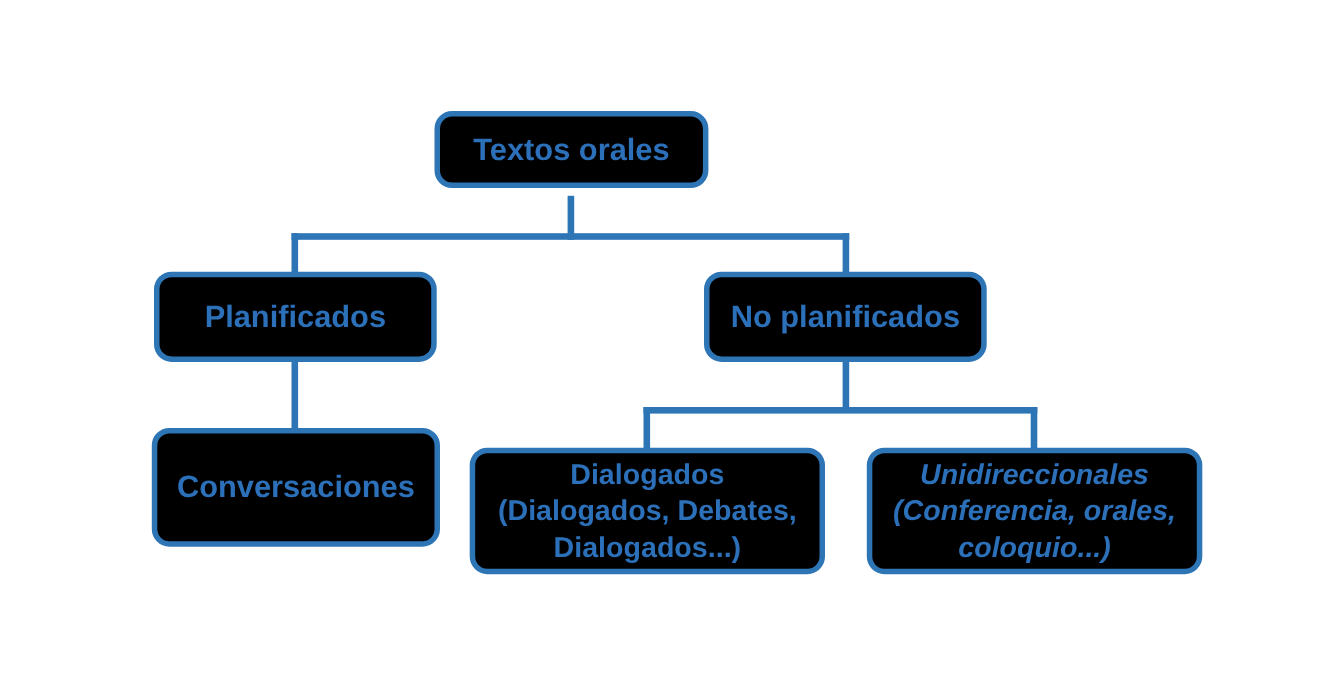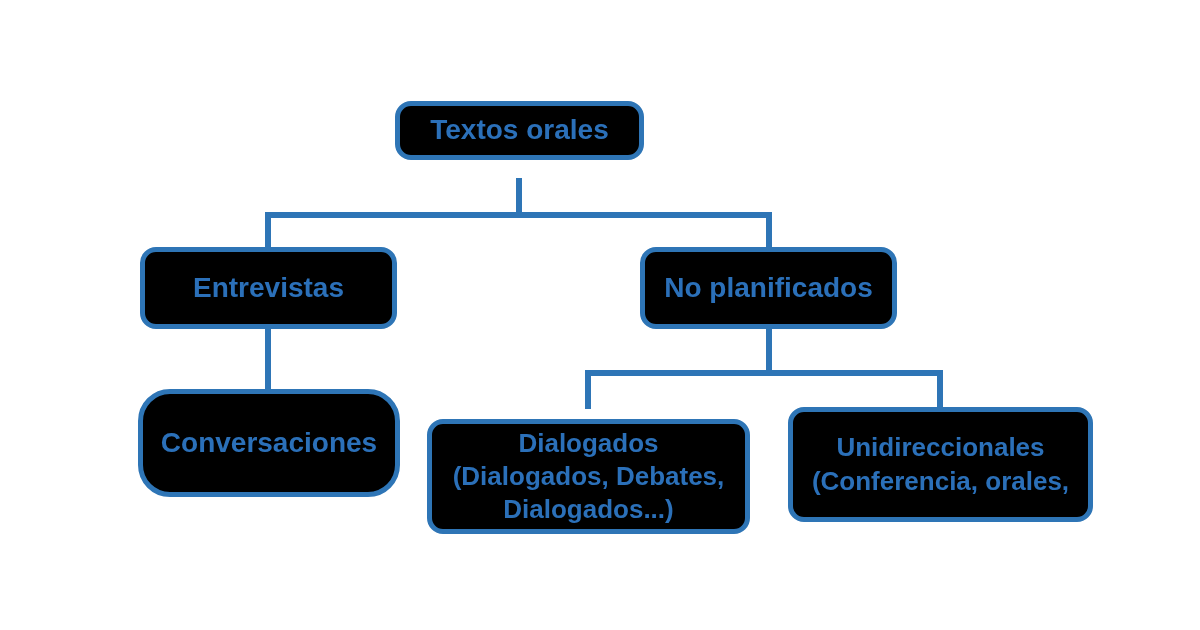--- a/index.html
+++ b/index.html
@@ -34,26 +34,26 @@
     font-weight:bold;
   }
   .node .line{display:block;}
   .single{font-size:28px;line-height:1.1;}
   .multi{font-size:26px;line-height:1.27;}
   .connector{
     position:absolute;
     background:var(--accent);
   }
   
-  #node-root            {left:395px; top:101px; width:249px; height:59px;}
+  #node-root            {left:395px; top:101px; width:249px; height:70px;}
   #node-planificados    {left:140px; top:247px; width:257px; height:82px;}
   #node-no-planificados {left:640px; top:247px; width:257px; height:82px;}
-  #node-conversaciones  {left:138px; top:389px; width:262px; height:108px;border-radius:32px;}
-  #node-dialogados      {left:427px; top:407px; width:323px; height:115px;margin-top:12px;}
-  #node-unidireccionales{left:788px; top:407px; width:305px; height:115px;}
+  #node-conversaciones  {left:138px; top:389px; width:262px; height:108px;}
+  #node-dialogados      {left:427px; top:407px; width:323px; height:115px;}
+  #node-unidireccionales{left:788px; top:407px; width:305px; height:115px;font-style:italic;}
   
   #c-root-stem      {left:516px; top:178px; width:6px;   height:40px;}
   #c-h1             {left:265px; top:212px; width:507px; height:6px;}
   #c-drop-plan      {left:265px; top:212px; width:6px;   height:37px;}
   #c-drop-noplan    {left:766px; top:212px; width:6px;   height:37px;}
   #c-plan-conv      {left:265px; top:328px; width:6px;   height:63px;}
   #c-noplan-stem    {left:766px; top:328px; width:6px;   height:46px;}
   #c-h2             {left:585px; top:370px; width:358px; height:6px;}
   #c-drop-dialog    {left:585px; top:370px; width:6px;   height:39px;}
   #c-drop-unidir    {left:937px; top:370px; width:6px;   height:39px;}
@@ -71,35 +71,36 @@
   <div class="connector" id="c-noplan-stem"></div>
   <div class="connector" id="c-h2"></div>
   <div class="connector" id="c-drop-dialog"></div>
   <div class="connector" id="c-drop-unidir"></div>
 
   <div class="node single" id="node-root">
     <span class="line">Textos orales</span>
   </div>
 
   <div class="node single" id="node-planificados">
-    <span class="line">Entrevistas</span>
+    <span class="line">Planificados</span>
   </div>
 
   <div class="node single" id="node-no-planificados">
     <span class="line">No planificados</span>
   </div>
 
   <div class="node single" id="node-conversaciones">
     <span class="line">Conversaciones</span>
   </div>
 
   <div class="node multi" id="node-dialogados">
     <span class="line">Dialogados</span>
     <span class="line">(Dialogados, Debates,</span>
     <span class="line">Dialogados...)</span>
   </div>
 
   <div class="node multi" id="node-unidireccionales">
     <span class="line">Unidireccionales</span>
     <span class="line">(Conferencia, orales,</span>
+    <span class="line">coloquio...)</span>
   </div>
 
 </div>
 
 </body></html>

